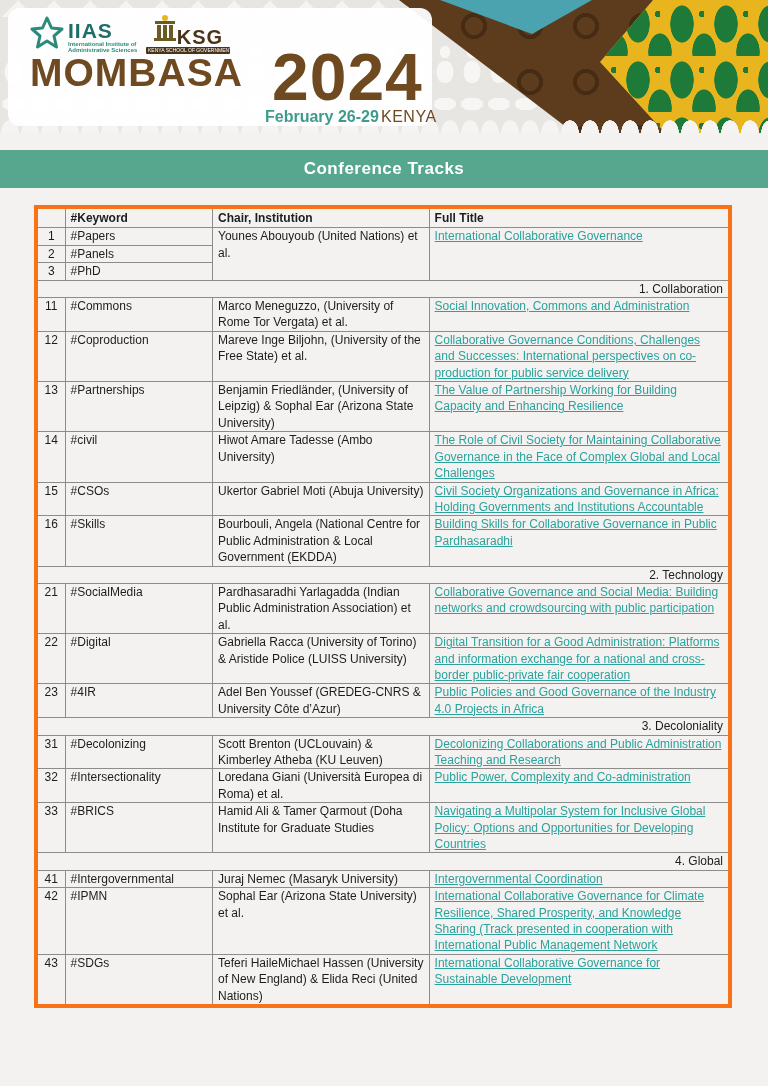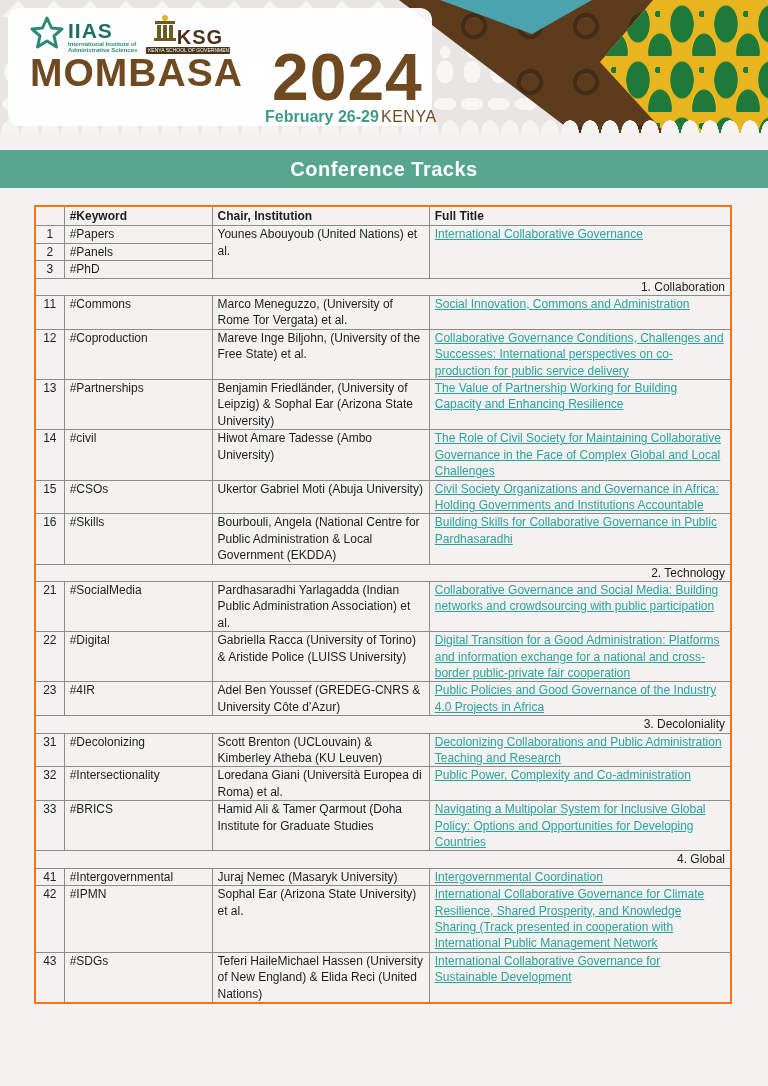--- a/index.html
+++ b/index.html
@@ -70,27 +70,27 @@
   .t-mombasa{position:absolute;top:47px;left:22px;font-size:39px;font-weight:bold;color:#6f4a21;letter-spacing:1px;line-height:36px;}
   .t-conference{position:absolute;top:84px;left:22px;font-size:27px;color:#3d9b89;letter-spacing:3px;line-height:26px;}
   .t-year{position:absolute;top:38px;left:264px;font-size:66px;font-weight:bold;color:#6f4a21;line-height:62px;letter-spacing:1px;}
   .t-date{position:absolute;top:100px;left:257px;font-size:16px;font-weight:bold;color:#3d9b89;}
   .t-country{position:absolute;top:100px;left:373px;font-size:16px;font-weight:normal;color:#6f4a21;letter-spacing:.5px;}
   
   .banner{
     position:absolute;top:150px;left:0;width:768px;height:38px;
     background:#57a78e;display:flex;align-items:center;justify-content:center;
   }
-  .banner-title{color:#fff;font-size:20px;font-weight:bold;letter-spacing:.5px;}
+  .banner-title{color:#fff;font-size:17px;font-weight:bold;letter-spacing:.5px;}
   
   .table-wrap{position:absolute;top:205px;left:34px;width:698px;}
   table{border-collapse:collapse;width:698px;table-layout:fixed;
     font-size:12px;line-height:16.4px;color:#1d1d1d;}
   th,td{border:1px solid #8c8c8c;padding:0 5px;vertical-align:top;text-align:left;overflow:hidden;}
-  table{border:2px solid #f97316;}
+  table{border:4px solid #f97316;}
   thead th{font-weight:bold;padding-top:1px;padding-bottom:1px;}
   td.num{text-align:center;padding:0 2px;}
   td.section-cell{text-align:right;}
   a.link{color:#2ba29c;text-decoration:underline;}
   .col-num{width:29px;}
   .col-kw{width:147px;}
   .col-chair{width:216px;}
   .col-title{width:300px;}
 </style>
 </head>

